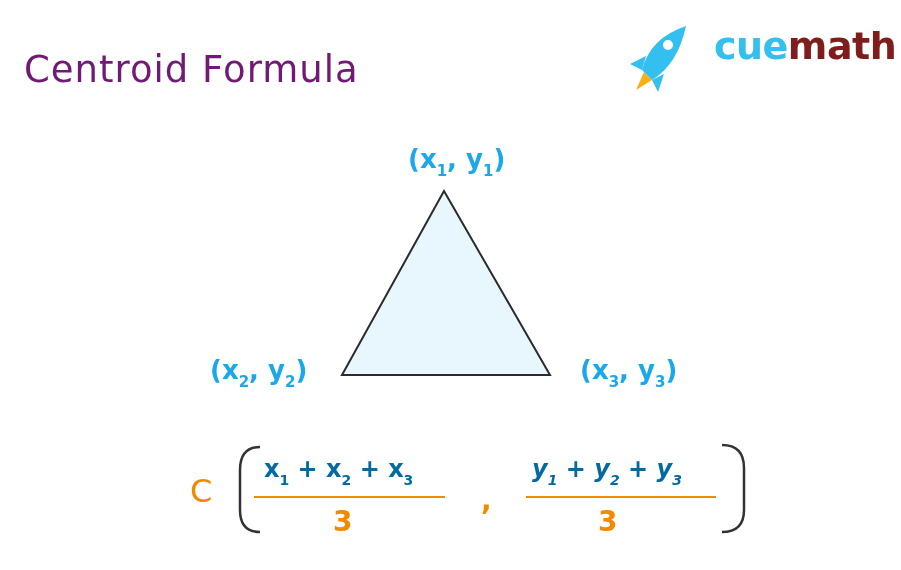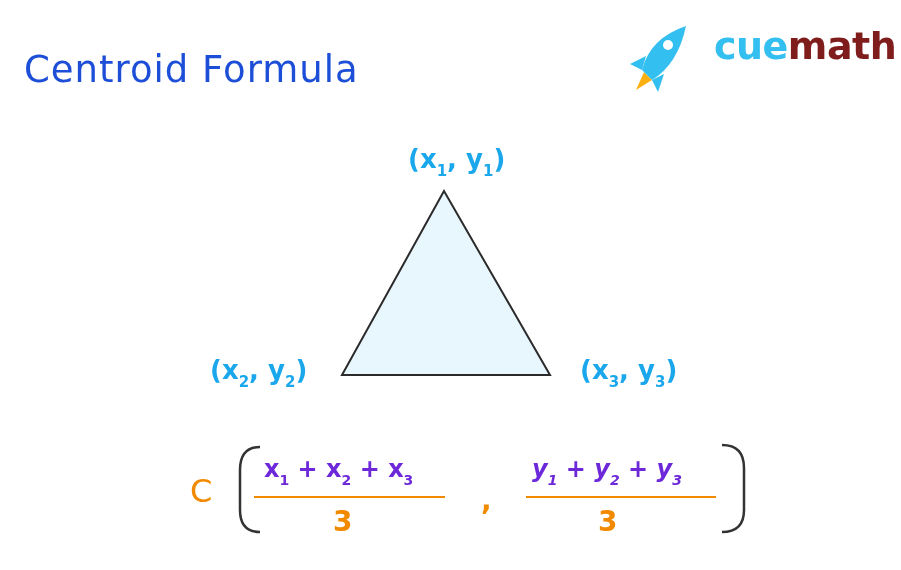--- a/index.html
+++ b/index.html
@@ -1,28 +1,28 @@
 <!DOCTYPE html>
 <html><head>
 <meta charset="utf-8">
 <style>
   html,body{margin:0;padding:0;background:#fff;}
   body{width:901px;height:570px;position:relative;overflow:hidden;font-family:"DejaVu Sans","Liberation Sans",sans-serif;}
-  .title{position:absolute;left:24px;top:48px;font-size:37px;color:#1d4ed8;letter-spacing:1px;font-family:"DejaVu Sans",sans-serif;}
+  .title{position:absolute;left:24px;top:48px;font-size:37px;color:#701a75;letter-spacing:1px;font-family:"DejaVu Sans",sans-serif;}
   .logo{position:absolute;left:622px;top:20px;width:270px;height:80px;}
   .brand{position:absolute;left:92px;top:4px;font-size:38px;font-weight:bold;letter-spacing:-0.5px;font-family:"DejaVu Sans",sans-serif;}
   .brand .cue{color:#33bff0;text-align:right;}
   .brand .math{color:#7f1d1d;}
   .tagline{position:absolute;left:93px;top:50px;font-size:17px;color:#5c5c5c;letter-spacing:0.5px;font-family:"DejaVu Sans",sans-serif;}
   .vlabel{position:absolute;font-size:26px;font-weight:bold;color:#1aa7ec;white-space:nowrap;font-family:"DejaVu Sans",sans-serif;}
   .vlabel sub{font-size:15px;vertical-align:-8px;}
   svg.diagram{position:absolute;left:0;top:0;}
   .formula{position:absolute;color:#f28a00;font-family:"DejaVu Sans",sans-serif;font-weight:bold;}
   .c-letter{left:190px;top:472px;font-size:32px;font-weight:normal;}
-  .num{position:absolute;font-size:24px;white-space:nowrap;color:#6d28d9;font-weight:bold;}
+  .num{position:absolute;font-size:24px;white-space:nowrap;color:#0369a1;font-weight:bold;}
   .num sub{font-size:14px;vertical-align:-8px;}
   .den{position:absolute;font-size:28px;color:#f28a00;font-weight:bold;}
   .comma{position:absolute;left:481px;top:484px;font-size:28px;color:#f28a00;font-weight:bold;}
 </style>
 </head>
 <body>
 
 <div class="title">Centroid Formula</div>
 
 <div class="logo">

